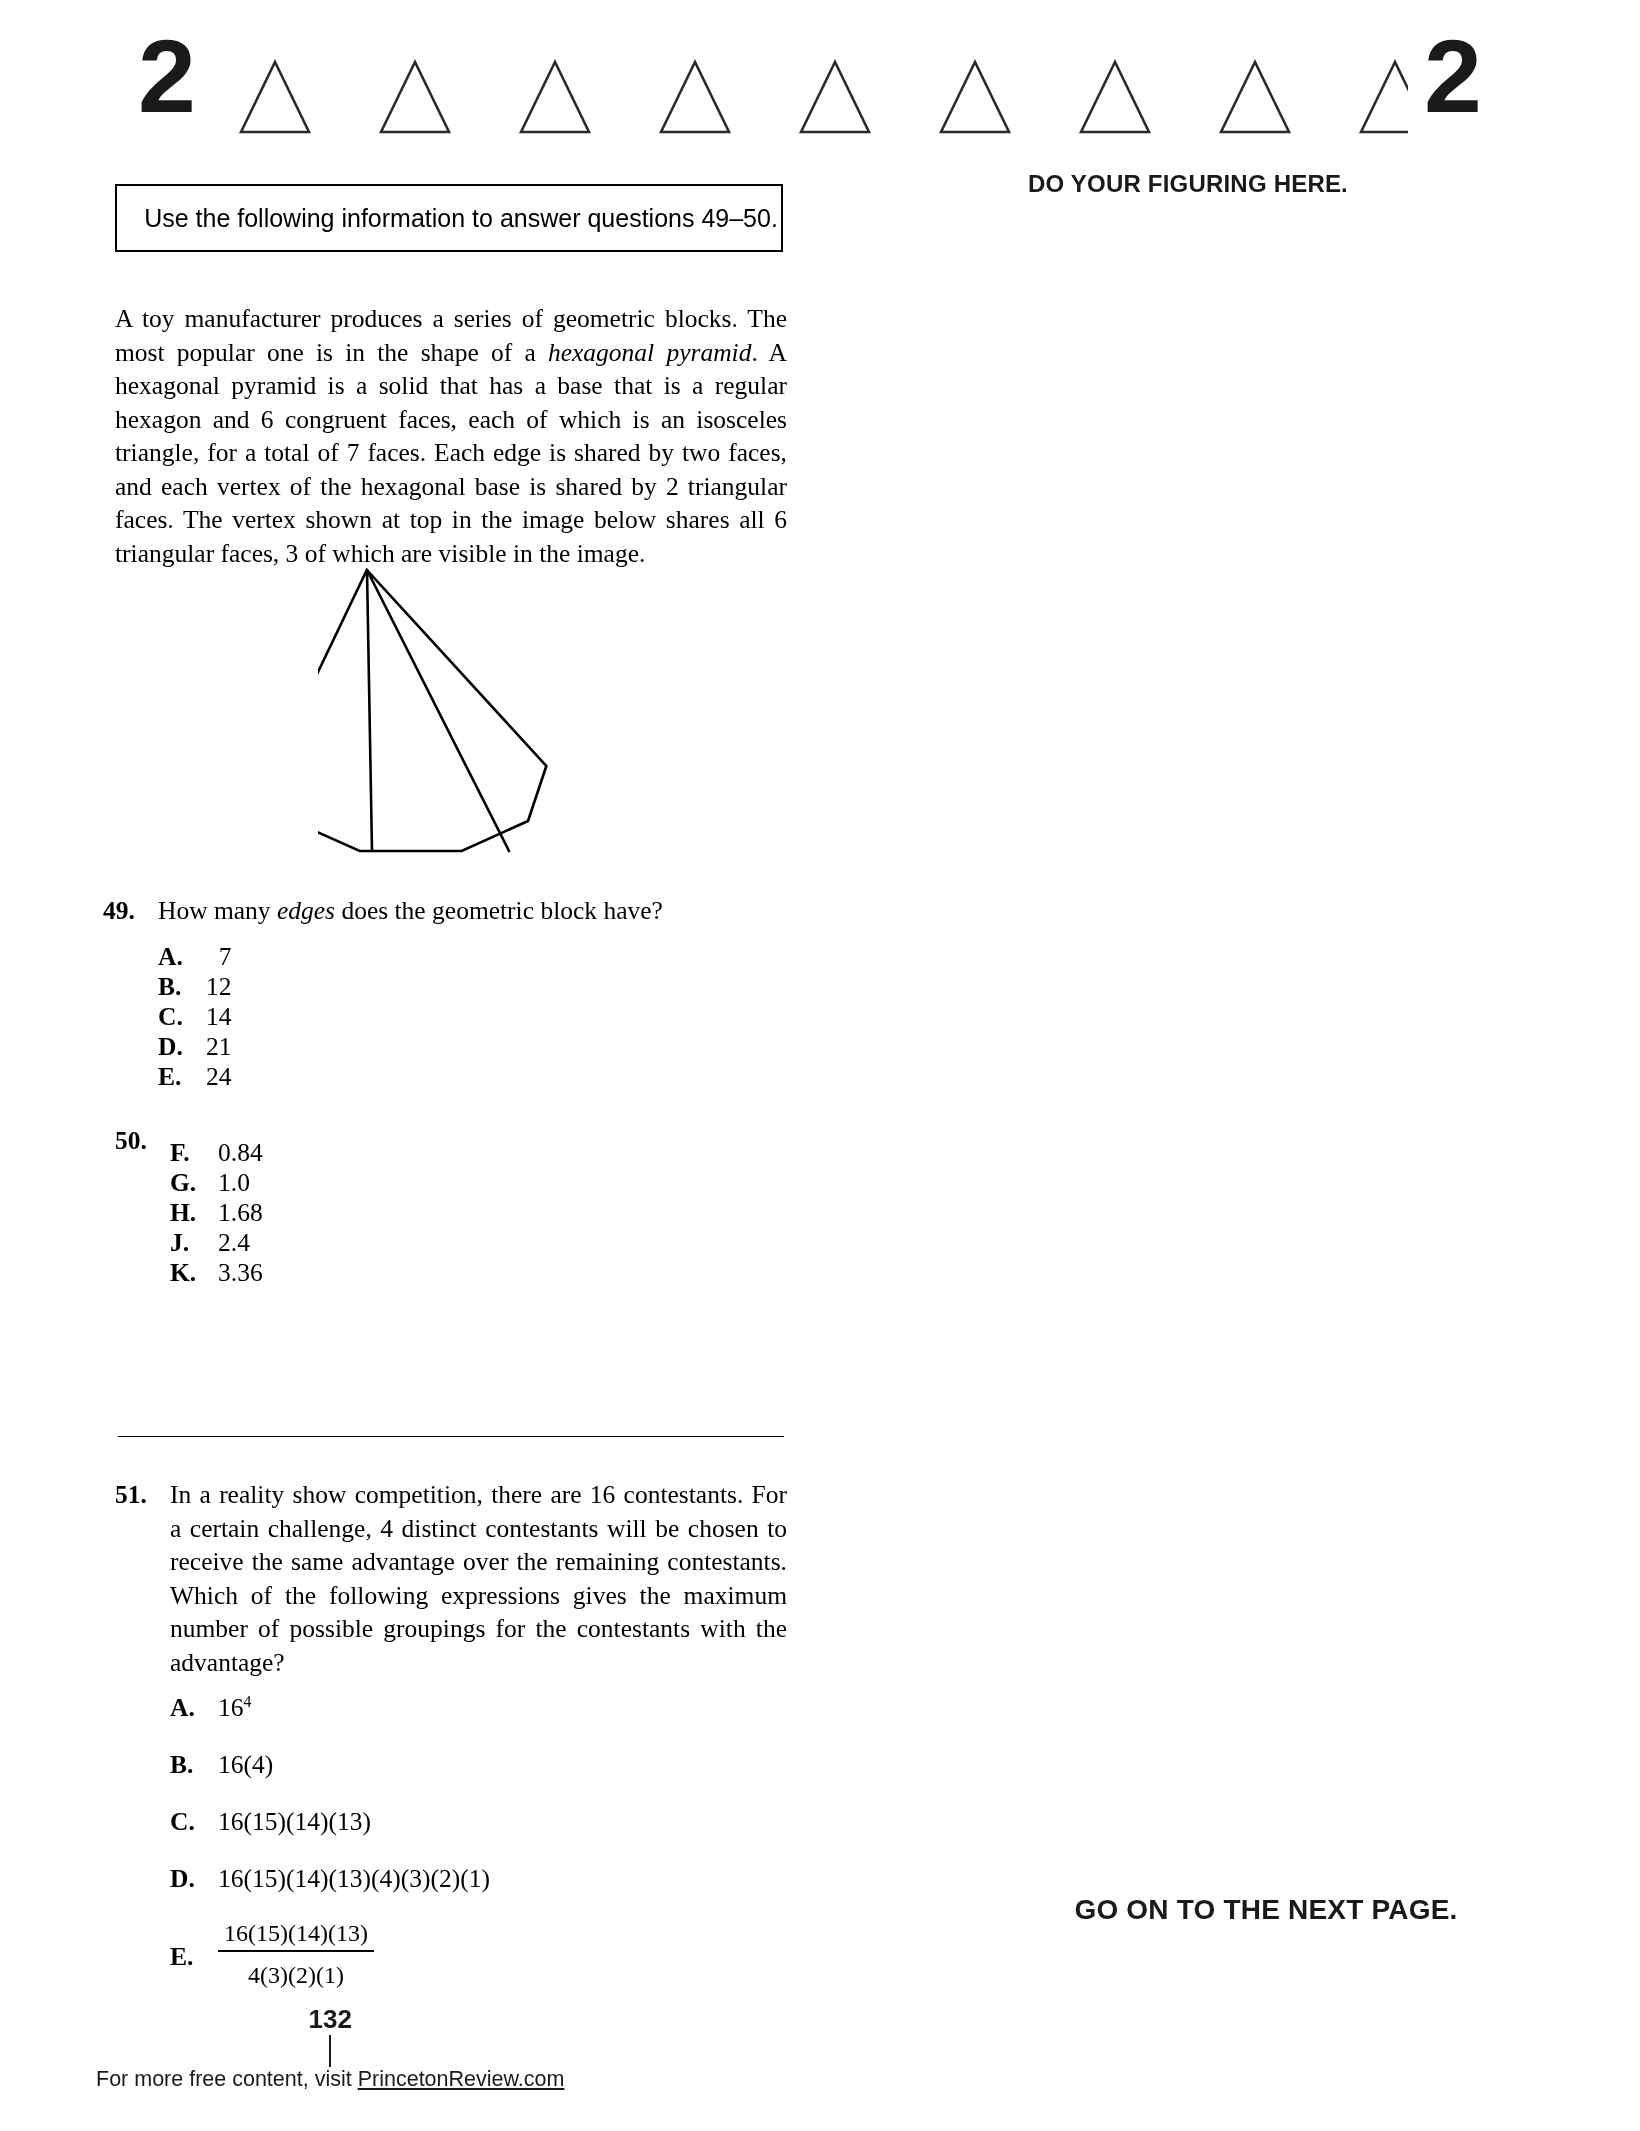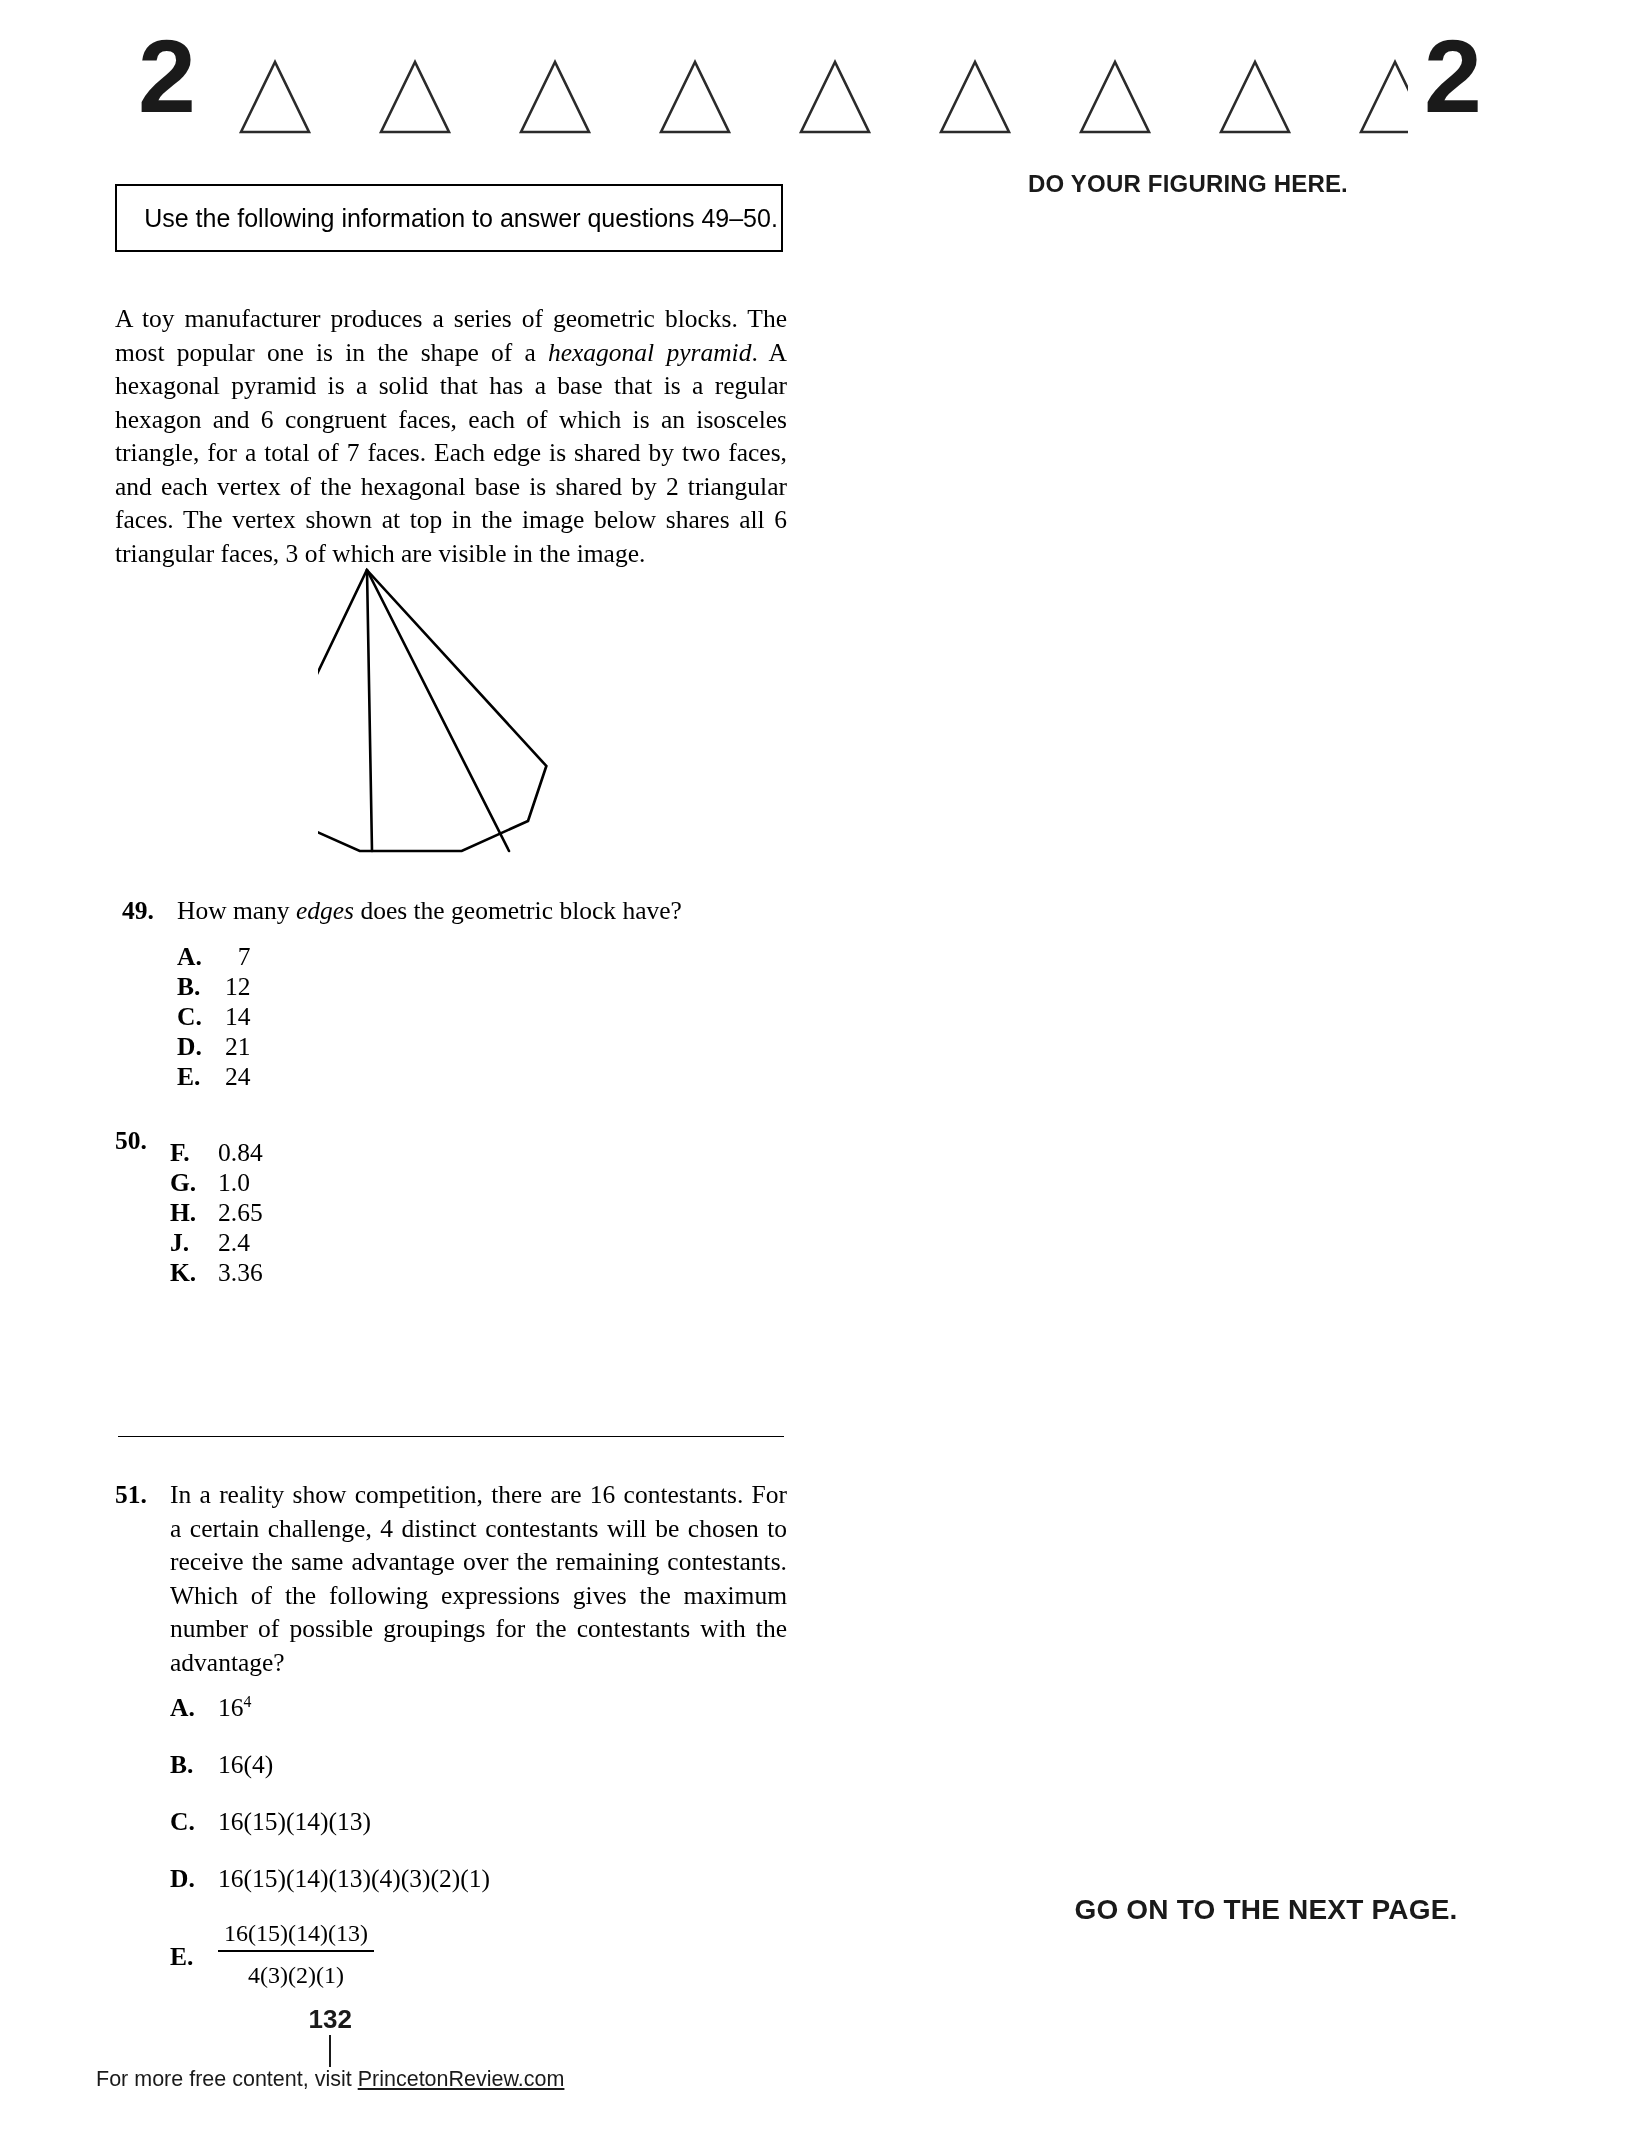--- a/index.html
+++ b/index.html
@@ -265,21 +265,21 @@
     <g fill="none" stroke="#000000" stroke-width="2.6" stroke-linejoin="miter" stroke-linecap="round">
 
       <polygon points="92,0 0,196 19,251 85,281 185,281 250,251 268,196" transform="translate(-45,8) scale(1.02,1)"></polygon>
 
       <line x1="49" y1="8" x2="54" y2="289"></line>
       <line x1="49" y1="8" x2="191" y2="289"></line>
     </g>
   </svg>
 </div>
 
-<div class="question-block" style="left:122px; top:894px; width:672px;">
+<div class="question-block" style="left:103px; top:894px; width:672px;">
   <div class="question-head">
     <span class="q-number">49.</span><span>How many </span><em>edges</em><span> does the geometric block have?</span>
   </div>
   <div class="choices">
     <div class="choice">
       <span class="choice-letter">A.</span>
       <span class="choice-value">  7</span>
     </div>
     <div class="choice">
       <span class="choice-letter">B.</span>
@@ -308,21 +308,21 @@
     <div class="choice">
       <span class="choice-letter">F.</span>
       <span class="choice-value">0.84</span>
     </div>
     <div class="choice">
       <span class="choice-letter">G.</span>
       <span class="choice-value">1.0</span>
     </div>
     <div class="choice">
       <span class="choice-letter">H.</span>
-      <span class="choice-value">2.65</span>
+      <span class="choice-value">1.68</span>
     </div>
     <div class="choice">
       <span class="choice-letter">J.</span>
       <span class="choice-value">2.4</span>
     </div>
     <div class="choice">
       <span class="choice-letter">K.</span>
       <span class="choice-value">3.36</span>
     </div>
   </div>

